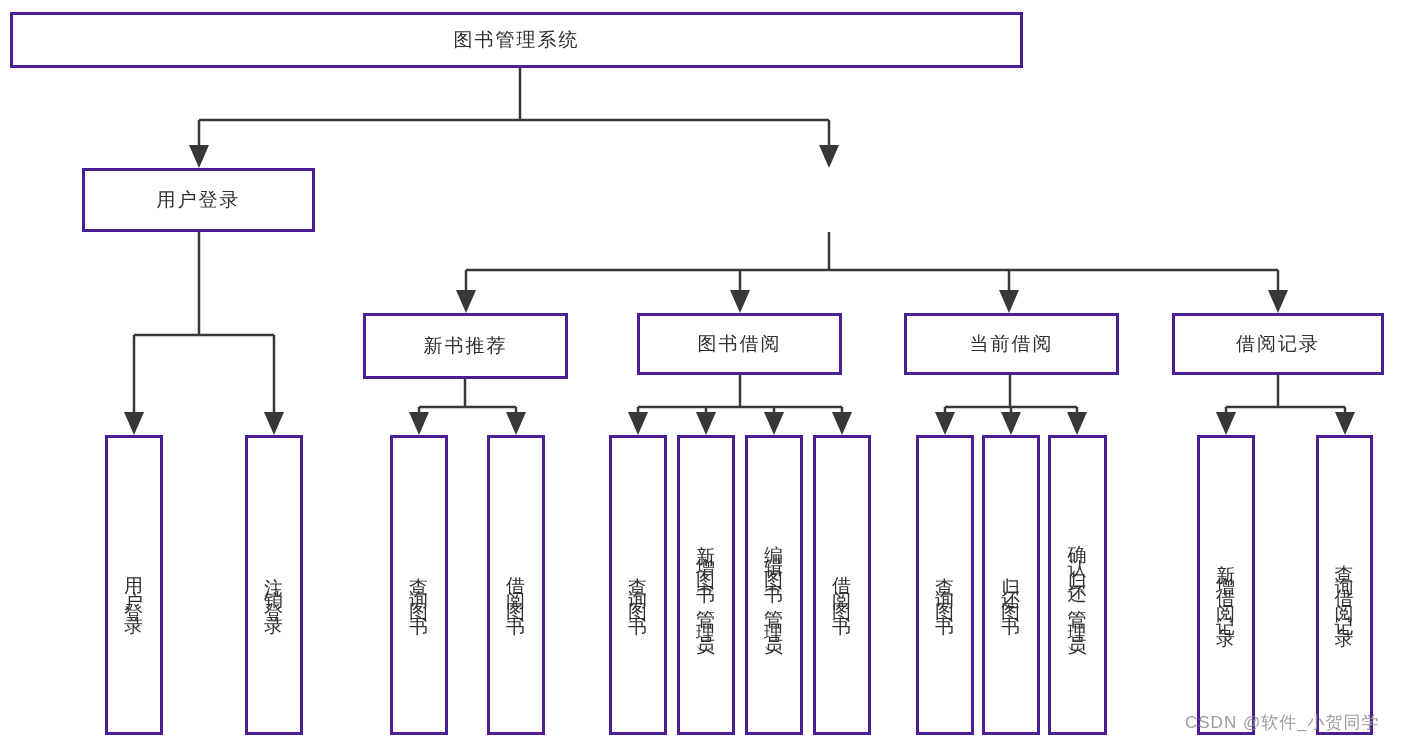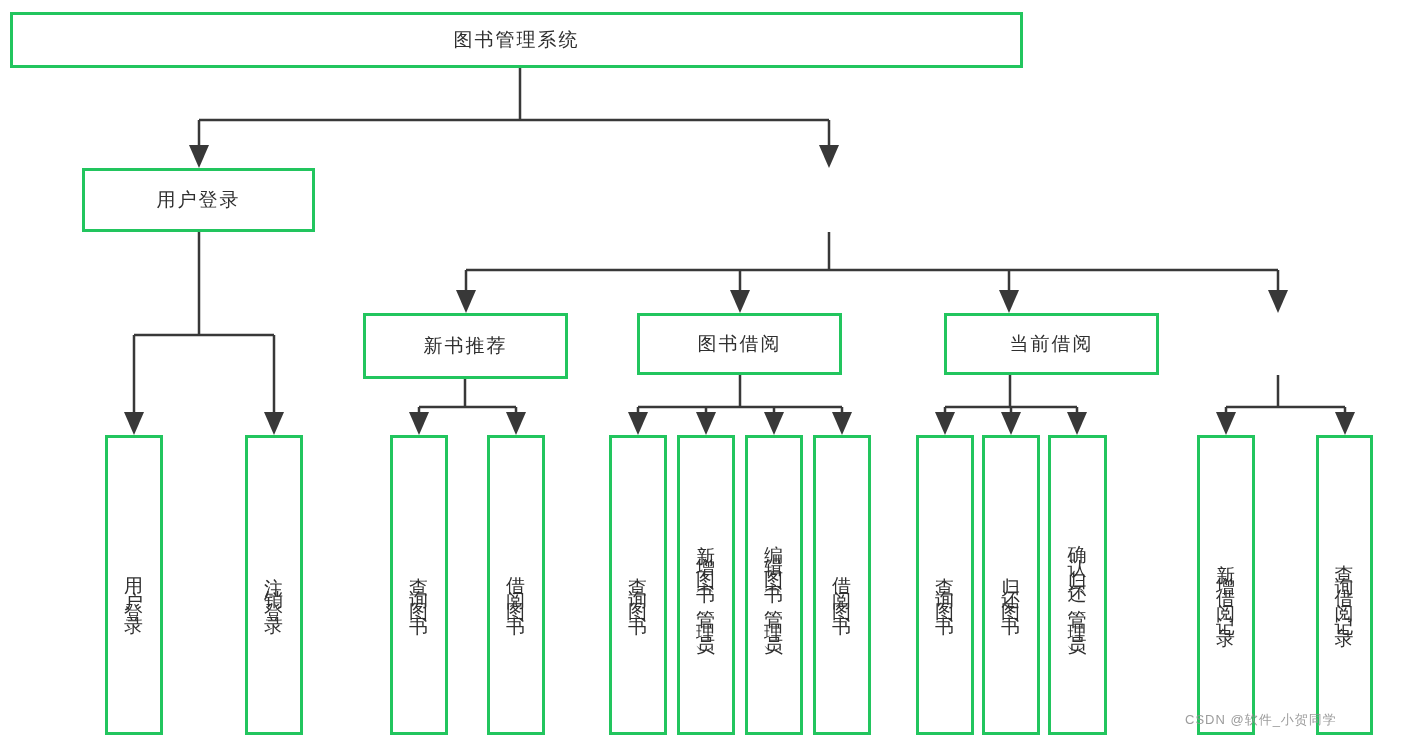--- a/index.html
+++ b/index.html
@@ -18,21 +18,21 @@
   #connectors {
     position: absolute;
     left: 0;
     top: 0;
     width: 1405px;
     height: 747px;
   }
   .node {
     position: absolute;
     box-sizing: border-box;
-    border: 3px solid #22c55e;
+    border: 3px solid #4c1d95;
     background: #ffffff;
     display: flex;
     align-items: center;
     justify-content: center;
     color: #2f2f2f;
     font-size: 19px;
     z-index: 2;
   }
   .node.h {
     letter-spacing: 2px;
@@ -41,21 +41,21 @@
     writing-mode: vertical-rl;
     text-orientation: mixed;
     letter-spacing: 13px;
     line-height: 1;
     padding-top: 6px;
   }
   #watermark {
     position: absolute;
     left: 1185px;
     top: 711px;
-    font-size: 13px;
+    font-size: 17px;
     letter-spacing: 1px;
     color: rgba(145, 145, 145, 0.9);
     z-index: 5;
     white-space: nowrap;
   }
   .stroke {
     stroke: #383838;
     stroke-width: 2.5;
     fill: none;
   }
@@ -104,21 +104,22 @@
     <polygon class="arrow" points="1216,412 1236,412 1226,435"></polygon>
     <polygon class="arrow" points="1335,412 1355,412 1345,435"></polygon>
   </svg>
 
   <div class="node h" style="left:10px; top:12px; width:1013px; height:56px;">图书管理系统</div>
 
   <div class="node h" style="left:82px; top:168px; width:233px; height:64px;">用户登录</div>
 
   <div class="node h" style="left:363px; top:313px; width:205px; height:66px;">新书推荐</div>
   <div class="node h" style="left:637px; top:313px; width:205px; height:62px;">图书借阅</div>
-  <div class="node h" style="left:944px; top:313px; width:215px; height:62px;">当前借阅</div>
+  <div class="node h" style="left:904px; top:313px; width:215px; height:62px;">当前借阅</div>
+  <div class="node h" style="left:1172px; top:313px; width:212px; height:62px;">借阅记录</div>
 
   <div class="node v" style="left:105px; top:435px; width:58px; height:300px;">用户登录</div>
   <div class="node v" style="left:245px; top:435px; width:58px; height:300px;">注销登录</div>
 
   <div class="node v" style="left:390px; top:435px; width:58px; height:300px;">查询图书</div>
   <div class="node v" style="left:487px; top:435px; width:58px; height:300px;">借阅图书</div>
 
   <div class="node v" style="left:609px; top:435px; width:58px; height:300px;">查询图书</div>
   <div class="node v" style="left:677px; top:435px; width:58px; height:300px;">新增图书（管理员）</div>
   <div class="node v" style="left:745px; top:435px; width:58px; height:300px;">编辑图书（管理员）</div>

